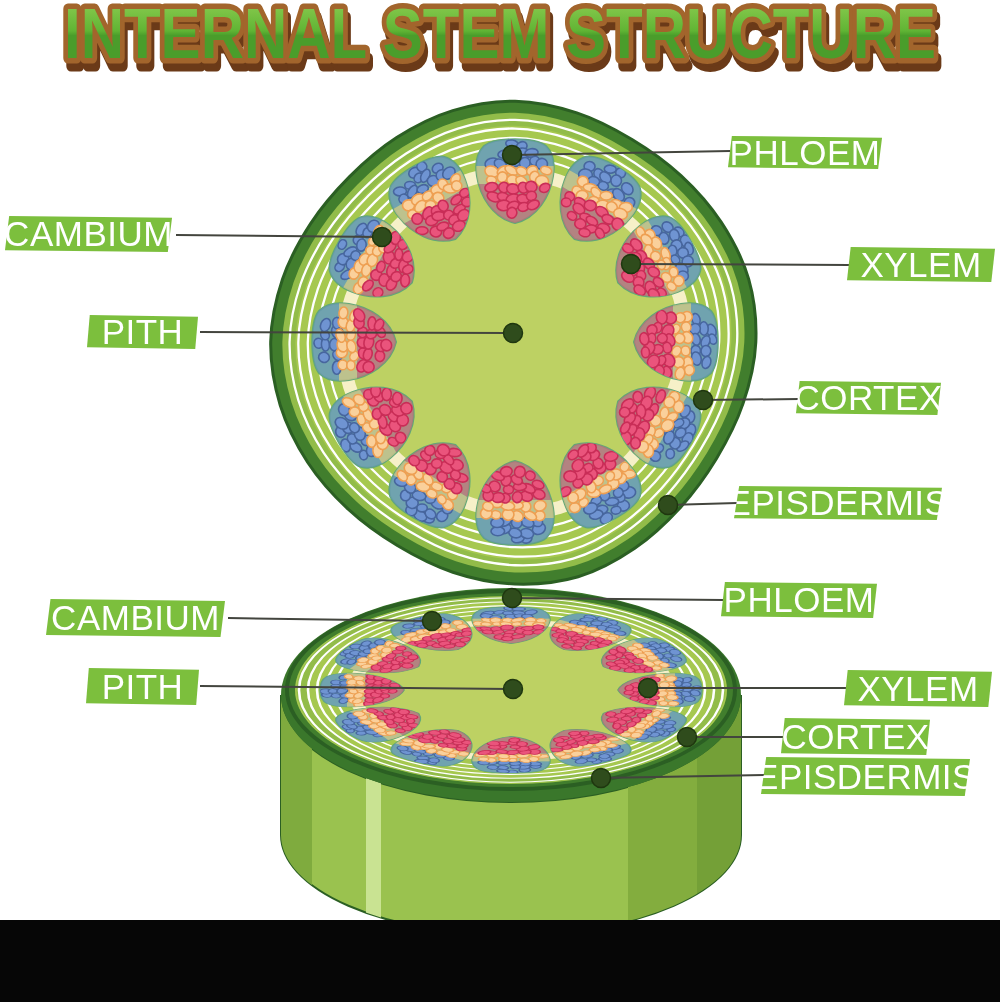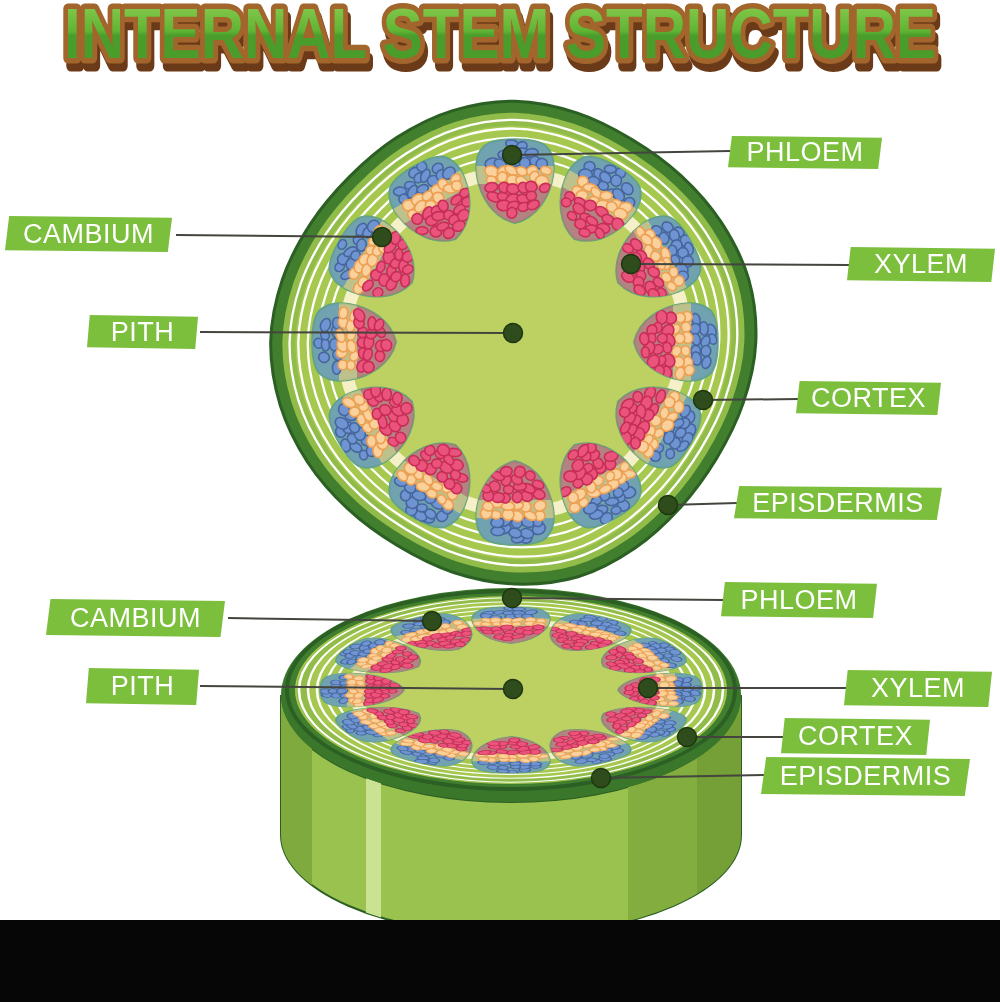--- a/index.html
+++ b/index.html
@@ -1,21 +1,21 @@
 <!DOCTYPE html>
 <html style="--label-green: #7CBF3D; --label-text: #FFFFFF; --label-shadow: #9E9E9E; --wm-bg: #060606; --wm-text: #FFFFFF;"><head>
 <meta charset="utf-8">
 <style>
   html,body{margin:0;padding:0;background:#ffffff;}
   .stage{position:relative;width:1000px;height:1002px;overflow:hidden;background:#fff;
          font-family:"Liberation Sans",sans-serif;}
   svg{position:absolute;left:0;top:0;}
   .lbl{position:absolute;display:flex;align-items:center;justify-content:center;
        background:var(--label-green,#7CBF3D);color:var(--label-text,#fff);
-       font-family:"Liberation Sans",sans-serif;font-size:27px;letter-spacing:.5px;
+       font-family:"Liberation Sans",sans-serif;font-size:35px;letter-spacing:.5px;
        clip-path:polygon(2.5% 0%,100% 5%,97.5% 100%,0% 95%);
        filter:drop-shadow(5px 5px 0 var(--label-shadow,#9e9e9e));
        white-space:nowrap;}
   .bar{position:absolute;left:0;top:920px;width:1000px;height:82px;
        background:var(--wm-bg,#060606);color:var(--wm-text,#fff);}
 </style>
 </head>
 <body>
 
 <div class="stage">

